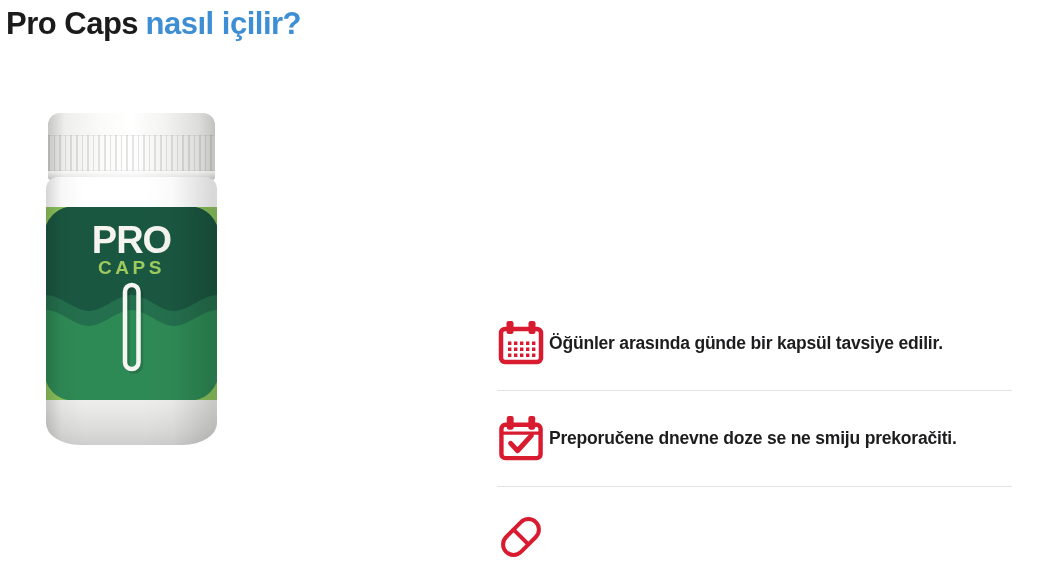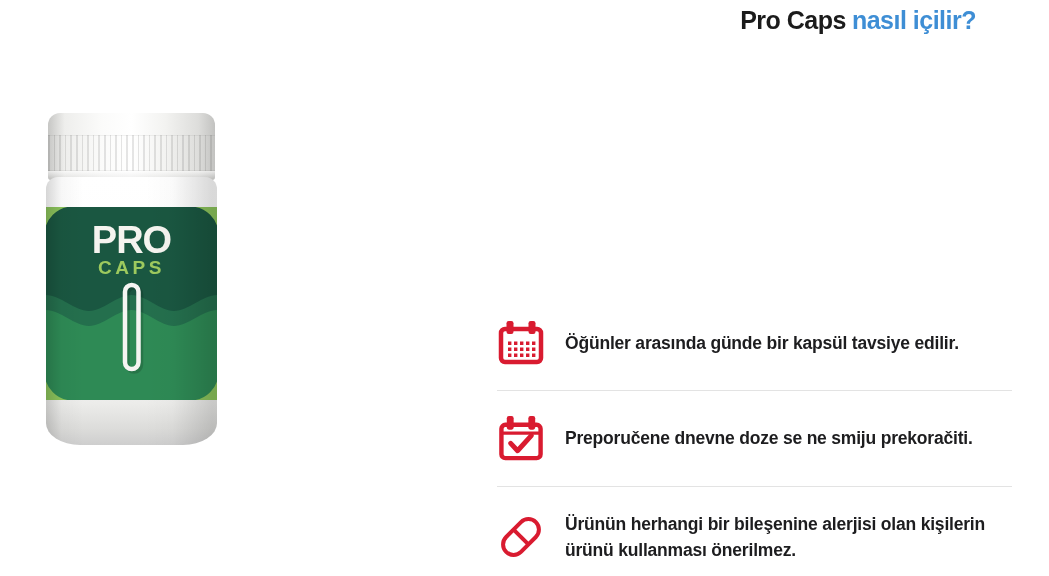--- a/index.html
+++ b/index.html
@@ -2,22 +2,22 @@
 <html><head>
 <meta charset="utf-8">
 <style>
   html,body{margin:0;padding:0;background:#fff;}
   .page{
     position:relative;width:1049px;height:576px;background:#ffffff;
     font-family:"Liberation Sans",sans-serif;overflow:hidden;
   }
   
   .title{
-    position:absolute;left:0;top:4px;width:976px;margin:0;
-    text-align:right;font-weight:bold;font-size:25px;line-height:1.3;
+    position:absolute;left:6px;top:4px;width:976px;margin:0;
+    text-align:left;font-weight:bold;font-size:31px;line-height:1.3;
     letter-spacing:-0.5px;color:#1b1b1b;
   }
   .title .t-product{color:#1b1b1b;margin-right:0.24em;}
   .title .t-accent{color:#3e8ed5;}
   
   .bottle{position:absolute;left:46px;top:113px;width:171px;height:332px;}
   .cap{
     position:absolute;left:2px;top:0;width:167px;height:67px;
     border-radius:12px 12px 3px 3px;overflow:hidden;
     background:linear-gradient(90deg,#c6c6c4 0%,#eeeeec 10%,#fbfbfa 32%,#ffffff 50%,#f3f3f1 70%,#dddddb 90%,#c2c2c0 100%);
@@ -37,21 +37,21 @@
     background:linear-gradient(180deg,#ffffff 0%,#fcfcfb 70%,#ebebe9 85%,#dcdcda 94%,#cecece 100%);
   }
   .label{position:absolute;left:0;top:30px;width:171px;height:193px;}
   .label svg{display:block;width:100%;height:100%;}
   .body-shade{ 
     position:absolute;left:0;top:0;right:0;bottom:0;pointer-events:none;
     background:linear-gradient(90deg,rgba(0,0,0,0.16) 0%,rgba(0,0,0,0.03) 9%,rgba(255,255,255,0) 22%,rgba(255,255,255,0) 58%,rgba(0,0,0,0.02) 74%,rgba(0,0,0,0.15) 97%);
   }
   
   .instructions{position:absolute;left:497px;top:296px;width:515px;}
-  .row{display:flex;align-items:center;gap:20px;padding:24px 0;}
+  .row{display:flex;align-items:center;gap:4px;padding:24px 0;}
   .row + .row{border-top:1px solid #e3e3e3;align-items:center;}
   .icon{flex:0 0 48px;color:#d91b30;}
   .itext{
     font-weight:bold;font-size:17.5px;line-height:1.5;color:#1d1d1f;
     letter-spacing:-0.2px;white-space:pre-line;
   }
 </style>
 </head>
 <body>
 
@@ -107,18 +107,16 @@
       <div class="itext">Preporučene dnevne doze se ne smiju prekoračiti.</div>
     </div>
 
     <div class="row">
       <svg class="icon" width="48" height="52" viewBox="0 0 48 52">
         <g transform="translate(24 26) rotate(45)">
           <rect x="-10.5" y="-21" width="21" height="42" rx="10.5" fill="none" stroke="currentColor" stroke-width="4"></rect>
           <line x1="-10.5" y1="0" x2="10.5" y2="0" stroke="currentColor" stroke-width="4"></line>
         </g>
       </svg>
-      <div class="itext">Ürünün herhangi bir bileşenine alerjisi olan kişilerin
-ürünü kullanması önerilmez.</div>
     </div>
 
   </div>
 </div>
 
 </body></html>

